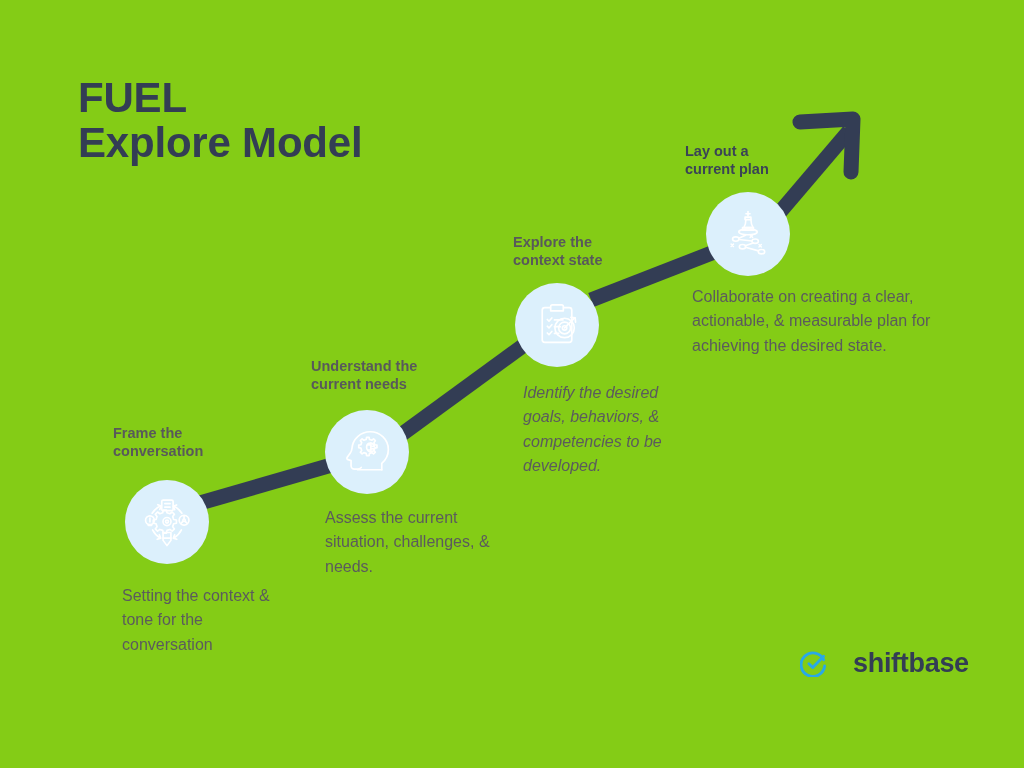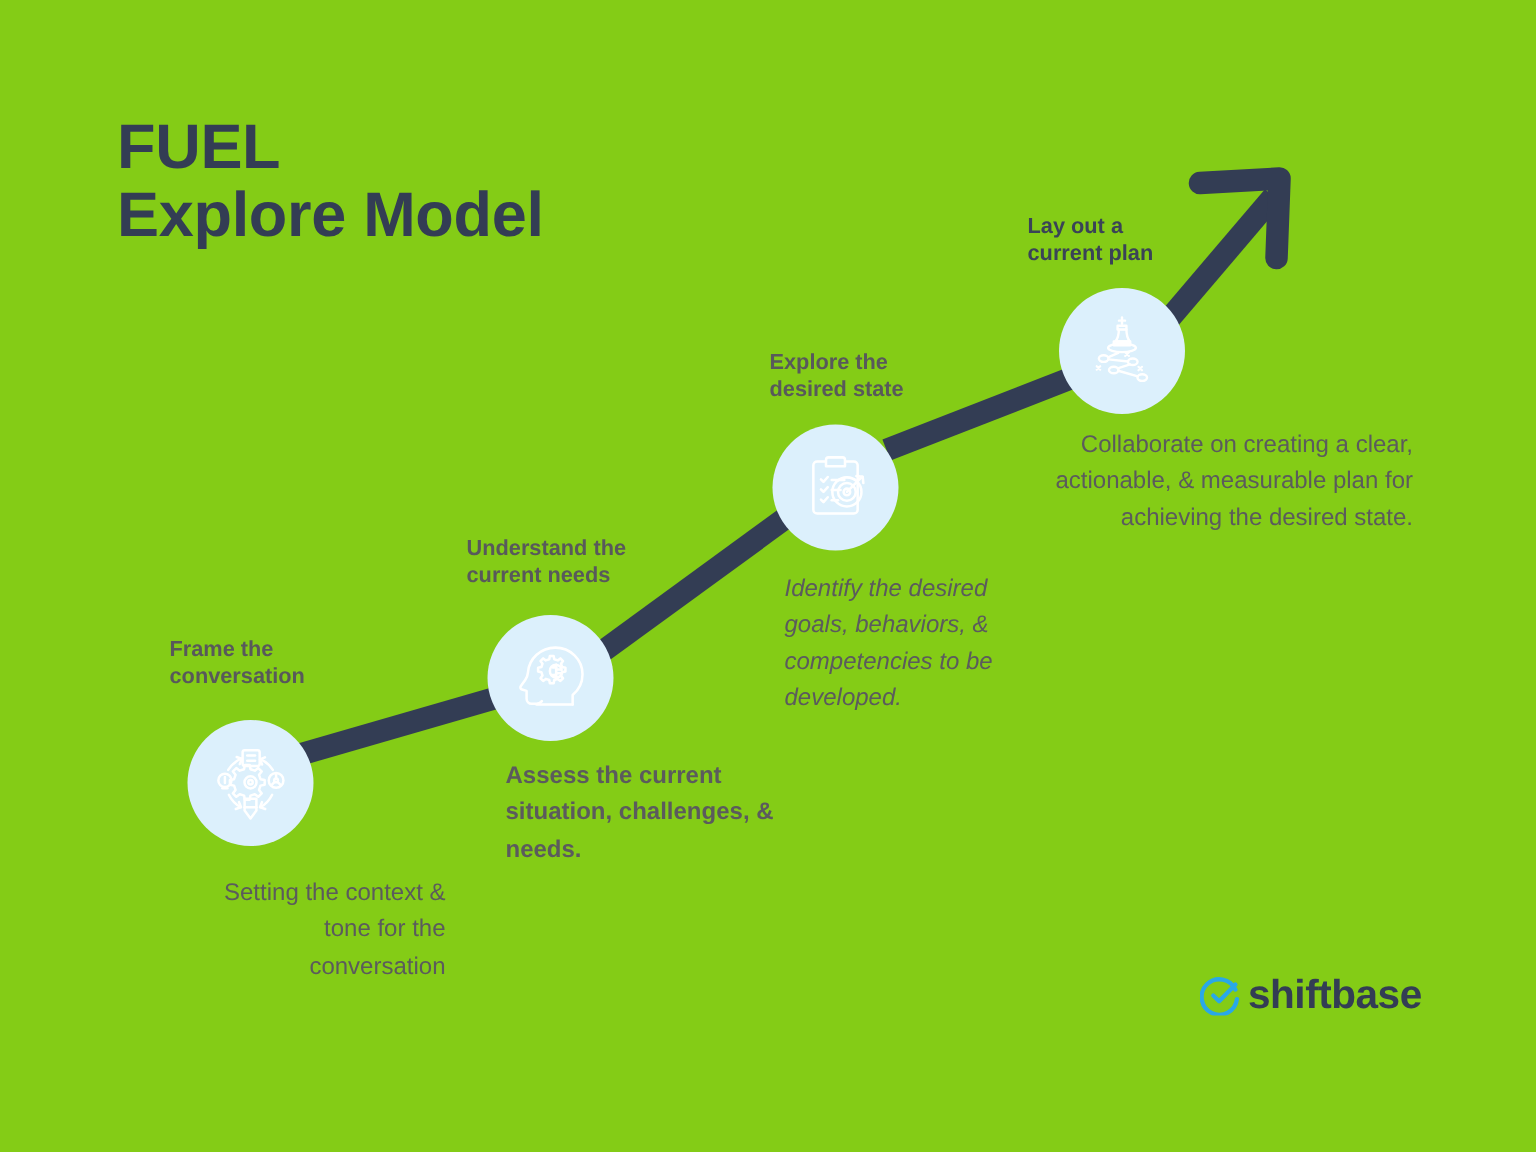--- a/index.html
+++ b/index.html
@@ -82,21 +82,21 @@
     line-height: 1.52;
   }
 
   
   #logo {
     position: absolute;
     left: 800px;
     top: 650px;
     display: flex;
     align-items: center;
-    gap: 5px;
+    gap: 26px;
   }
   #logo .logo-text {
     font-size: 27px;
     font-weight: bold;
     color: #333d54;
     letter-spacing: -0.3px;
     line-height: 1;
   }
 </style>
 </head>
@@ -160,21 +160,21 @@
           <path d="M49 22 A 22 22 0 0 0 39.5 13.8"></path>
           <path d="M43 12.5 l-3.8 1.5 1.6 3.9"></path>
           <path d="M15.5 41 A 22 22 0 0 0 24.5 50.5"></path>
           <path d="M20.8 51.8 l4 -1.4 -1.6 -3.9"></path>
           <path d="M48.5 41 A 22 22 0 0 1 39.5 50.5"></path>
           <path d="M43.2 51.8 l-4 -1.4 1.6 -3.9"></path>
         </g>
       </svg>
     </div>
 
-    <div class="step-desc" style="left:122px; top:584px; width:175px;text-align:right;">Setting the context &amp; tone for the conversation</div>
+    <div class="step-desc" style="left:122px; top:584px; width:175px;">Setting the context &amp; tone for the conversation</div>
   </div>
 
   <div class="step">
     <div class="step-label" style="left:311px; top:358px; width:220px;">Understand the
 current needs</div>
 
     <div class="step-circle" style="left:325px; top:410px;">
       <svg width="54" height="54" viewBox="0 0 64 64">
         <g fill="none" stroke="#ffffff" stroke-width="2" stroke-linecap="round" stroke-linejoin="round">
 
@@ -188,26 +188,26 @@
           <path d="M36.5 31.7 c3 -0.4 4.3 -2 4.3 -3.9"></path>
           <line x1="36.5" y1="21.8" x2="36.5" y2="31.6"></line>
           <line x1="36.5" y1="25.3" x2="40.2" y2="25.3"></line>
           <line x1="36.5" y1="28.3" x2="40.2" y2="28.3"></line>
           <line x1="33.6" y1="23.6" x2="36.4" y2="23.6"></line>
           <line x1="33" y1="29.6" x2="36.4" y2="29.6"></line>
         </g>
       </svg>
     </div>
 
-    <div class="step-desc" style="left:337px; top:506px; width:200px;font-weight:bold;">Assess the current situation, challenges, &amp; needs.</div>
+    <div class="step-desc" style="left:325px; top:506px; width:200px;">Assess the current situation, challenges, &amp; needs.</div>
   </div>
 
   <div class="step">
     <div class="step-label" style="left:513px; top:234px; width:200px;">Explore the
-desired state</div>
+context state</div>
 
     <div class="step-circle" style="left:515px; top:283px;">
       <svg width="54" height="54" viewBox="0 0 64 64">
         <g fill="none" stroke="#ffffff" stroke-width="2" stroke-linecap="round" stroke-linejoin="round">
 
           <path d="M24 11.5 h-6.5 a3 3 0 0 0 -3 3 v35 a3 3 0 0 0 3 3 h29 a3 3 0 0 0 3 -3 v-35 a3 3 0 0 0 -3 -3 H40"></path>
 
           <path d="M26.5 8.2 h11 a2 2 0 0 1 2 2 v5 h-15 v-5 a2 2 0 0 1 2 -2 z"></path>
 
           <path d="M20.5 25.5 l2 2 3.4 -3.8"></path>
@@ -258,21 +258,21 @@
 
           <g stroke-width="1.7">
             <path d="M34.5 33 l3 3 M37.5 33 l-3 3"></path>
             <path d="M12 44 l2.8 2.8 M14.8 44 l-2.8 2.8"></path>
             <path d="M45 44.5 l2.8 2.8 M47.8 44.5 l-2.8 2.8"></path>
           </g>
         </g>
       </svg>
     </div>
 
-    <div class="step-desc" style="left:692px; top:285px; width:250px;text-align:right;">Collaborate on creating a clear, actionable, &amp; measurable plan for achieving the desired state.</div>
+    <div class="step-desc" style="left:692px; top:285px; width:250px;">Collaborate on creating a clear, actionable, &amp; measurable plan for achieving the desired state.</div>
   </div>
 
   <div id="logo">
     <svg width="27" height="27" viewBox="0 0 32 32">
       <path d="M28 11.5 A 14 14 0 1 0 29.2 19" fill="none" stroke="#29a8e8" stroke-width="3.4" stroke-linecap="round"></path>
       <path d="M10.5 16.2 l4.6 4.6 L28 7.5" fill="none" stroke="#29a8e8" stroke-width="3.4" stroke-linecap="round" stroke-linejoin="round"></path>
     </svg>
     <span class="logo-text">shiftbase</span>
   </div>
 

